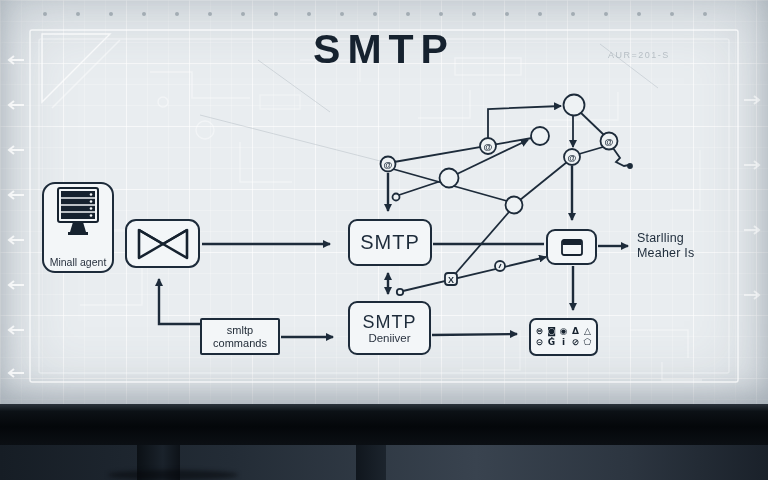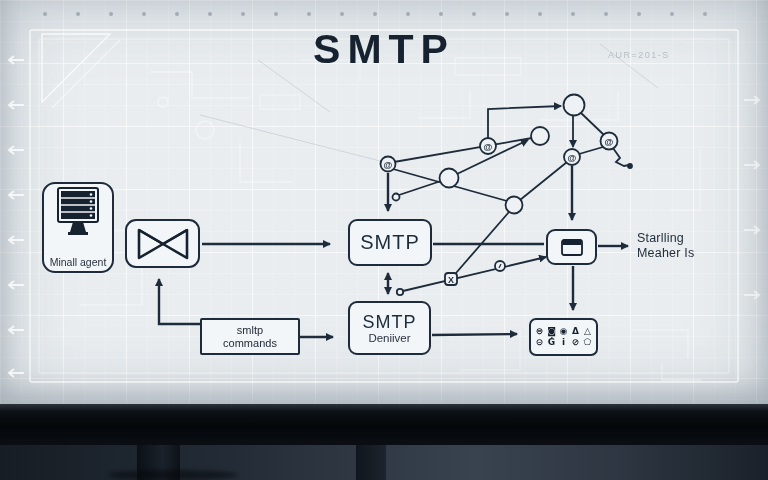--- a/index.html
+++ b/index.html
@@ -25,21 +25,21 @@
         background:#f3f6f8;border-radius:9px;color:#1d2b3a;
         display:flex;flex-direction:column;align-items:center;justify-content:center;}
   .box-mail{left:42px;top:182px;width:72px;height:91px;border-radius:13px;}
   .box-mail .lbl{font-size:10.5px;margin-top:17px;color:#2a3340;}
   .box-env{left:125px;top:219px;width:75px;height:49px;border-radius:11px;}
   .box-smtp{left:348px;top:219px;width:84px;height:47px;}
   .box-smtp .big{font-size:20px;font-weight:500;letter-spacing:1px;}
   .box-star{left:348px;top:301px;width:83px;height:54px;}
   .box-star .big{font-size:18px;font-weight:500;letter-spacing:1px;line-height:20px;}
   .box-star .sub{font-size:11.5px;color:#2a3340;line-height:13px;}
-  .box-cmd{left:200px;top:318px;width:100px;height:37px;border-width:2px;border-radius:2px;}
+  .box-cmd{left:200px;top:318px;width:80px;height:37px;border-width:2px;border-radius:2px;}
   .box-cmd .ln{font-size:11px;line-height:12.5px;color:#222c38;}
   .box-win{left:546px;top:229px;width:51px;height:36px;}
   .box-icons{left:529px;top:318px;width:69px;height:38px;border-radius:7px;padding:2px 4px;}
   .icon-grid{display:grid;grid-template-columns:repeat(5,1fr);grid-gap:0 3px;width:100%;}
   .icon-grid span{font-size:9px;line-height:11px;text-align:center;color:#16222f;
                   font-family:"DejaVu Sans",sans-serif;font-weight:700;}
   .deliver{position:absolute;left:637px;top:231px;font-size:12.5px;line-height:15px;
            color:#1d2b3a;letter-spacing:.2px;}
   
   .bezel{position:absolute;left:0;top:404px;width:768px;height:41px;

